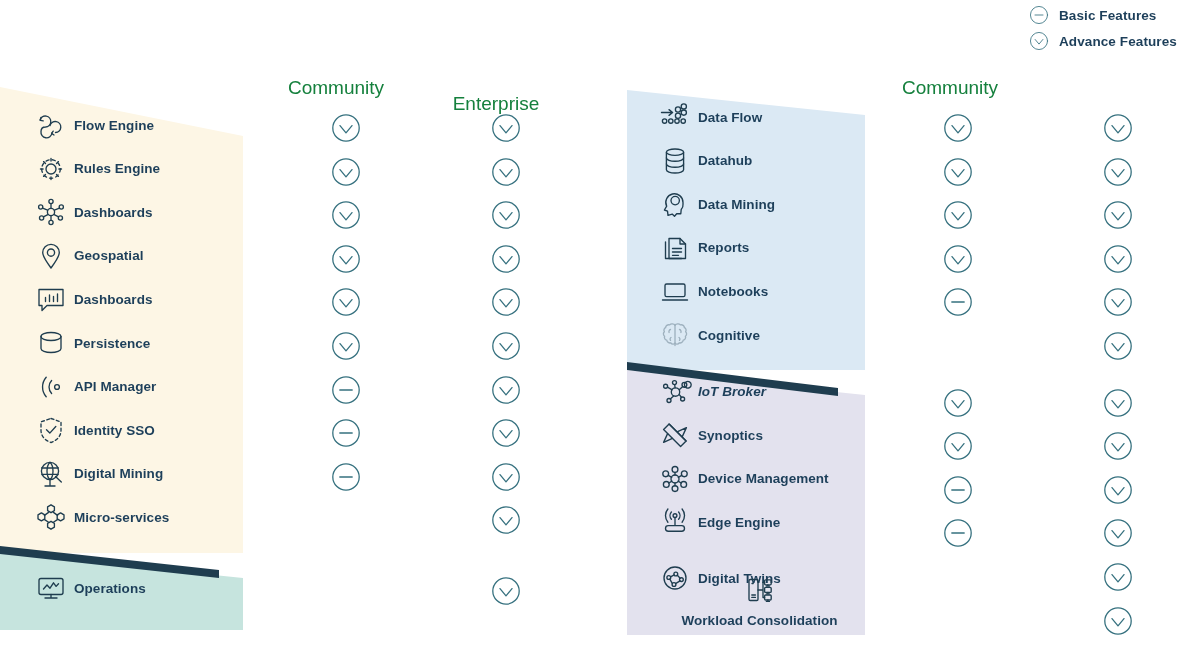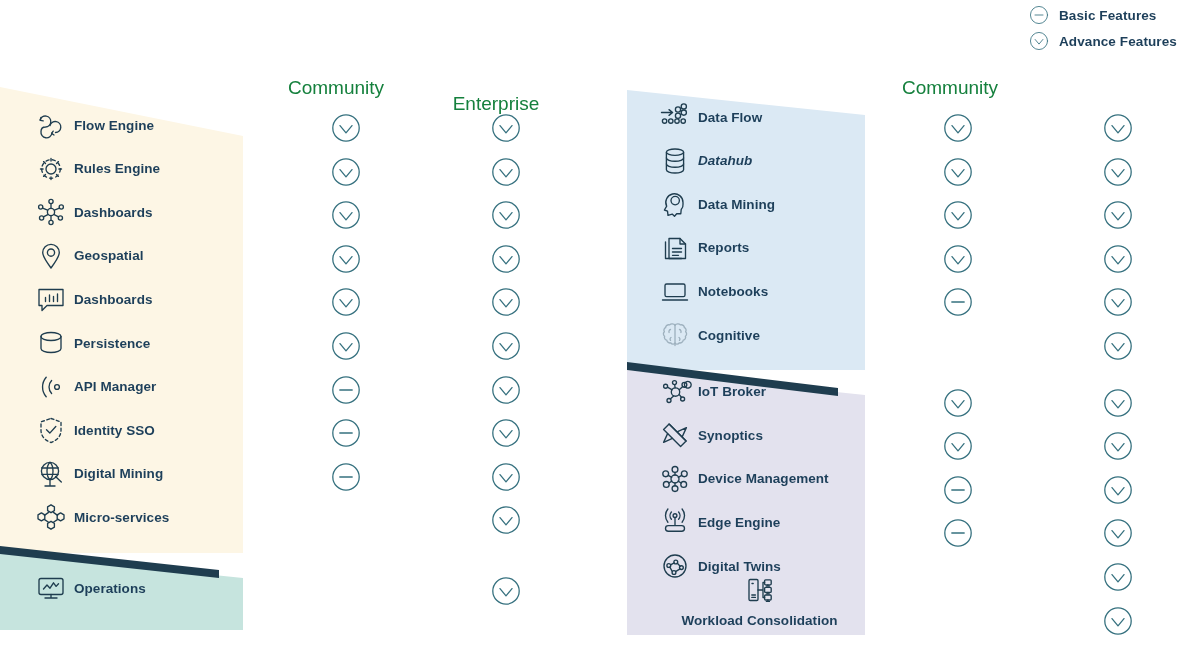--- a/index.html
+++ b/index.html
@@ -244,21 +244,21 @@
             <circle cx="25.8" cy="6.4" r="2.6"></circle>
             <circle cx="6.6" cy="21" r="2.2"></circle>
             <circle cx="12.8" cy="21" r="2.2"></circle>
             <circle cx="19" cy="21" r="2.2"></circle>
             <circle cx="25.2" cy="21" r="2.2"></circle>
             <path d="M3.5 12.5h11M11 9.6l3.6 2.9L11 15.4"></path>
           </svg>
         </span>
         <span class="feat-label">Data Flow</span>
       </div>
-      <div class="feat feat-right" style="top: 140.6px; font-style: italic;">
+      <div class="feat feat-right" style="top: 140.6px;">
         <span class="feat-icon">
           <svg width="34" height="34" viewBox="0 0 34 34" fill="none" stroke="#1F3D4F" stroke-width="1.35" stroke-linecap="round" stroke-linejoin="round">
             <ellipse cx="17" cy="8.2" rx="8.6" ry="3.2"></ellipse>
             <path d="M8.4 8.2v17.6c0 1.8 3.9 3.2 8.6 3.2s8.6-1.4 8.6-3.2V8.2"></path>
             <path d="M8.4 14c0 1.8 3.9 3.2 8.6 3.2s8.6-1.4 8.6-3.2M8.4 20c0 1.8 3.9 3.2 8.6 3.2s8.6-1.4 8.6-3.2"></path>
           </svg>
         </span>
         <span class="feat-label">Datahub</span>
       </div>
       <div class="feat feat-right" style="top: 184.2px;">
@@ -294,21 +294,21 @@
         <span class="feat-icon dim">
           <svg width="34" height="34" viewBox="0 0 34 34" fill="none" stroke="#1F3D4F" stroke-width="1.35" stroke-linecap="round" stroke-linejoin="round">
             <path d="M17 6.5v21"></path>
             <path d="M17 7.2c-1.2-1.5-4-1.8-5.5-.3-1.9-.6-3.9.9-3.9 2.8-1.6.6-2.2 2.6-1.2 4-1.4 1.2-1.3 3.5.2 4.5-.7 1.7.4 3.7 2.2 4 .2 1.9 2.2 3.2 4 2.6 1 1.6 3.4 1.8 4.2.3"></path>
             <path d="M17 7.2c1.2-1.5 4-1.8 5.5-.3 1.9-.6 3.9.9 3.9 2.8 1.6.6 2.2 2.6 1.2 4 1.4 1.2 1.3 3.5-.2 4.5.7 1.7-.4 3.7-2.2 4-.2 1.9-2.2 3.2-4 2.6-1 1.6-3.4 1.8-4.2.3"></path>
             <path d="M12.5 11.5c-1.3.4-1.9 1.8-1.4 3M21.5 11.5c1.3.4 1.9 1.8 1.4 3M13 19.5c-1 .6-1.2 2-.5 2.9M21 19.5c1 .6 1.2 2 .5 2.9"></path>
           </svg>
         </span>
         <span class="feat-label">Cognitive</span>
       </div>
-      <div class="feat feat-right" style="top: 371.6px;">
+      <div class="feat feat-right" style="top: 371.6px; font-style: italic;">
         <span class="feat-icon">
           <svg width="34" height="34" viewBox="0 0 34 34" fill="none" stroke="#1F3D4F" stroke-width="1.35" stroke-linecap="round" stroke-linejoin="round">
             <circle cx="17.5" cy="17" r="4.2"></circle>
             <circle cx="7.6" cy="11.2" r="2"></circle>
             <circle cx="16.5" cy="7.6" r="2"></circle>
             <circle cx="26.4" cy="9.8" r="2.4"></circle>
             <circle cx="11" cy="25.5" r="2"></circle>
             <circle cx="24.6" cy="24" r="2"></circle>
             <path d="M9.4 12.2l4.8 2.6M16.7 9.6l.4 3.2M21.5 14.6l3.3-3M15.6 21l-3.3 3M21.3 19.6l2.3 2.9"></path>
             <path d="M26.4 9.8a3.4 3.4 0 1 0 0-.1"></path>
@@ -346,21 +346,21 @@
           <svg width="34" height="34" viewBox="0 0 34 34" fill="none" stroke="#1F3D4F" stroke-width="1.35" stroke-linecap="round" stroke-linejoin="round">
             <circle cx="17" cy="10.6" r="1.9"></circle>
             <path d="M13.4 7a5.4 5.4 0 0 0 0 7.2M20.6 7a5.4 5.4 0 0 1 0 7.2"></path>
             <path d="M9.9 4a10.2 10.2 0 0 0 0 13.2M24.1 4a10.2 10.2 0 0 1 0 13.2"></path>
             <path d="M17 12.5v7.8"></path>
             <rect x="7.5" y="20.6" width="19" height="5.6" rx="2.8"></rect>
           </svg>
         </span>
         <span class="feat-label">Edge Engine</span>
       </div>
-      <div class="feat feat-right" style="top: 546px;">
+      <div class="feat feat-right" style="top: 558px;">
         <span class="feat-icon">
           <svg width="34" height="34" viewBox="0 0 34 34" fill="none" stroke="#1F3D4F" stroke-width="1.35" stroke-linecap="round" stroke-linejoin="round">
             <circle cx="17" cy="17" r="11"></circle>
             <circle cx="10.8" cy="16.5" r="1.9"></circle>
             <circle cx="17.8" cy="13" r="1.9"></circle>
             <circle cx="23.4" cy="18.6" r="1.9"></circle>
             <circle cx="16" cy="23.5" r="1.9"></circle>
             <path d="M12.5 15.8l3.7-1.9M19.3 14.3l2.9 2.9M22.1 19.9l-4.6 2.8M14.4 22.6l-2.6-4.4"></path>
           </svg>
         </span>

